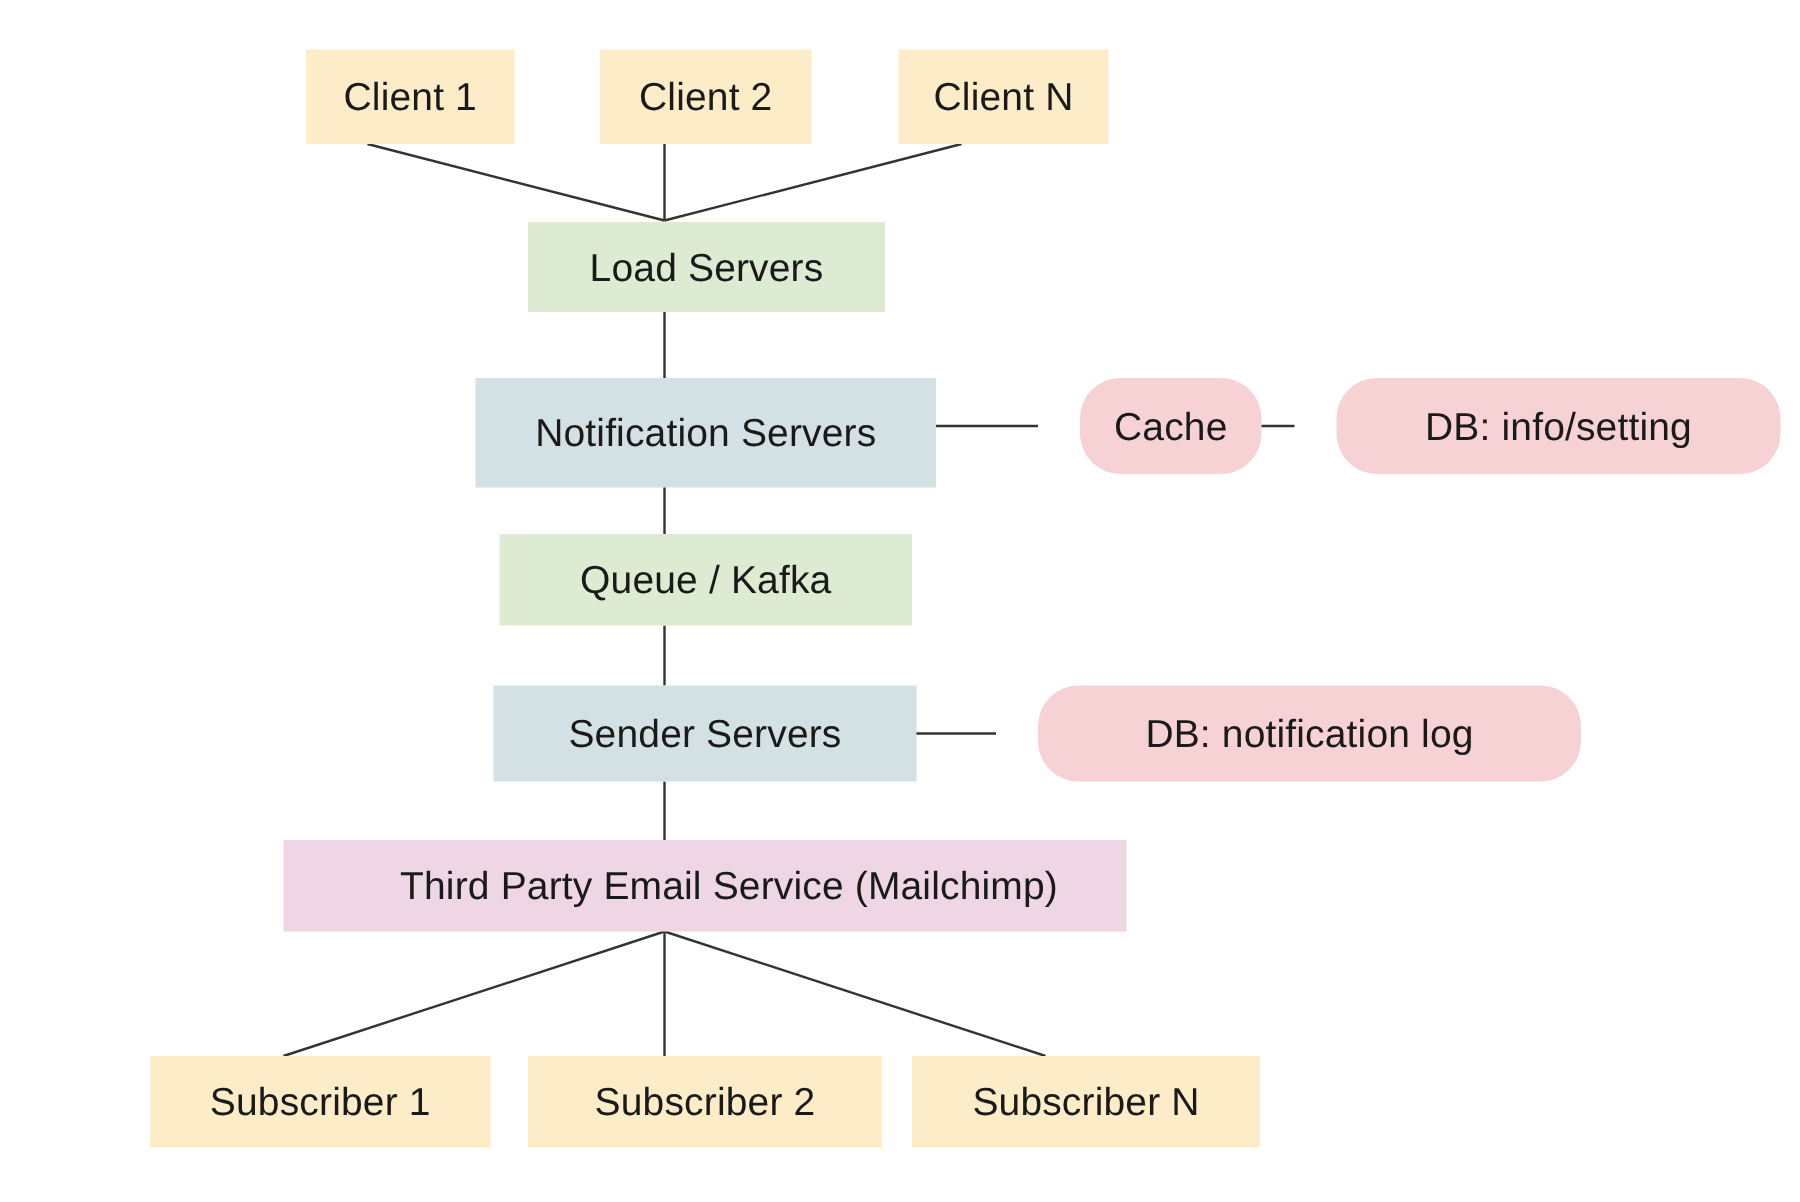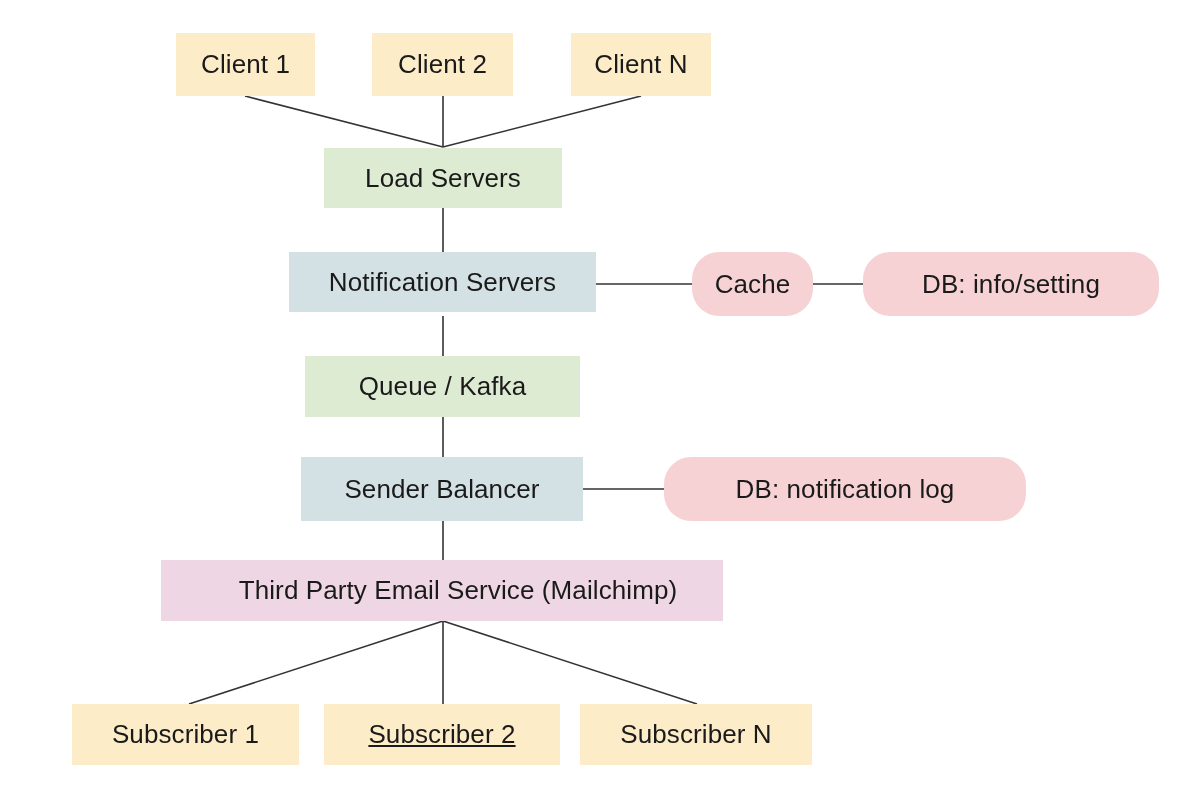--- a/index.html
+++ b/index.html
@@ -34,45 +34,46 @@
     display: flex;
     align-items: center;
     justify-content: center;
     text-align: center;
     color: #1a1a1a;
     font-size: 26px;
     line-height: 1.1;
     letter-spacing: 0.1px;
     white-space: nowrap;
     z-index: 2;
+    margin-left: 28px;
   }
   .node-label {
     display: block;
   }
 
   
   .n-client1   { left: 176px; top: 33px;  width: 139px; height: 63px; }
   .n-client2   { left: 372px; top: 33px;  width: 141px; height: 63px; }
   .n-clientn   { left: 571px; top: 33px;  width: 140px; height: 63px; }
 
   .n-lb        { left: 324px; top: 148px; width: 238px; height: 60px; }
 
-  .n-notif     { left: 289px; top: 252px; width: 307px; height: 60px; }
+  .n-notif     { left: 289px; top: 252px; width: 307px; height: 73px; }
   .n-cache     { left: 692px; top: 252px; width: 121px; height: 64px; }
   .n-dbinfo    { left: 863px; top: 252px; width: 296px; height: 64px; }
 
   .n-queue     { left: 305px; top: 356px; width: 275px; height: 61px; }
 
   .n-sender    { left: 301px; top: 457px; width: 282px; height: 64px; }
   .n-dblog     { left: 664px; top: 457px; width: 362px; height: 64px; }
 
   .n-thirdparty{ left: 161px; top: 560px; width: 562px; height: 61px; padding-left: 32px; }
 
   .n-sub1      { left: 72px;  top: 704px; width: 227px; height: 61px; }
-  .n-sub2      { left: 324px; top: 704px; width: 236px; height: 61px; text-decoration: underline; }
+  .n-sub2      { left: 324px; top: 704px; width: 236px; height: 61px; }
   .n-subn      { left: 580px; top: 704px; width: 232px; height: 61px; }
 
   
   .fill-cream  { background: #fdecc8; }
   .fill-green  { background: #deebd3; }
   .fill-steel  { background: #d4e1e4; }
   .fill-pink   { background: #f6d2d5; border-radius: 27px; }
   .fill-mauve  { background: #eed6e4; }
 </style>
 </head>
@@ -128,21 +129,21 @@
   </div>
   <div class="node n-dbinfo fill-pink">
     <span class="node-label">DB: info/setting</span>
   </div>
 
   <div class="node n-queue fill-green">
     <span class="node-label">Queue / Kafka</span>
   </div>
 
   <div class="node n-sender fill-steel">
-    <span class="node-label">Sender Balancer</span>
+    <span class="node-label">Sender Servers</span>
   </div>
   <div class="node n-dblog fill-pink">
     <span class="node-label">DB: notification log</span>
   </div>
 
   <div class="node n-thirdparty fill-mauve">
     <span class="node-label">Third Party Email Service (Mailchimp)</span>
   </div>
 
   <div class="node n-sub1 fill-cream">

